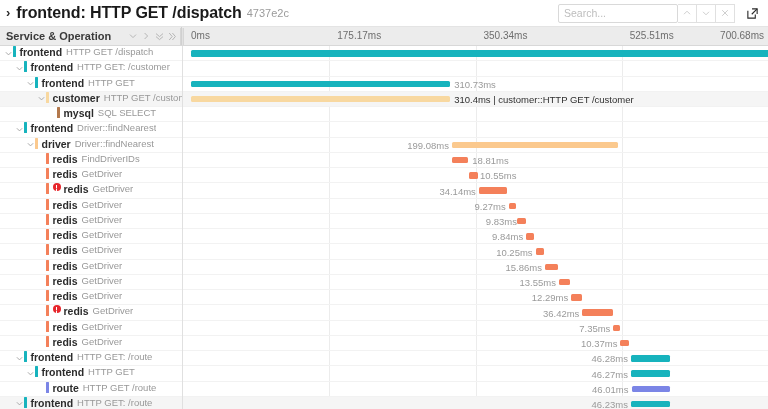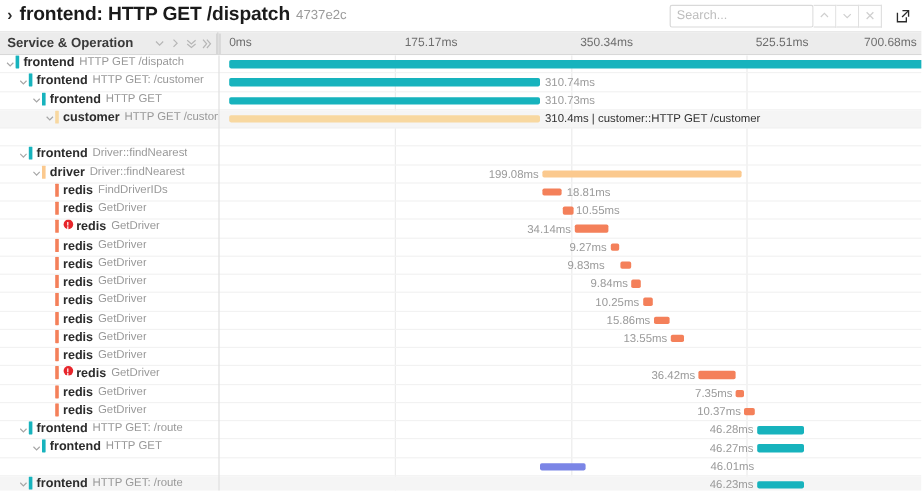--- a/index.html
+++ b/index.html
@@ -355,24 +355,20 @@
         <div class="row-label" style="padding-left: 15px;">
           <span class="caret">
             <svg width="7" height="7" viewBox="0 0 8 8">
               <path d="M1 2.6 L4 5.6 L7 2.6" stroke="#a6a6a6" stroke-width="1.1" fill="none"></path>
             </svg>
           </span>
           <span class="svc-bar" style="background: rgb(23, 179, 189);"></span>
           <span class="svc-name">frontend</span>
           <span class="op-name">HTTP GET: /customer</span>
         </div>
-        <div class="row-timeline">
-          <div class="bar" style="left: 9px; width: 259.155px; background: rgb(23, 179, 189);"></div>
-          <div class="bar-label" style="left: 272.155px;">310.74ms</div>
-        </div>
       </div>
       <div class="row">
         <div class="row-label" style="padding-left: 26px;">
           <span class="caret">
             <svg width="7" height="7" viewBox="0 0 8 8">
               <path d="M1 2.6 L4 5.6 L7 2.6" stroke="#a6a6a6" stroke-width="1.1" fill="none"></path>
             </svg>
           </span>
           <span class="svc-bar" style="background: rgb(23, 179, 189);"></span>
           <span class="svc-name">frontend</span>
@@ -393,20 +389,30 @@
           <span class="svc-bar" style="background: rgb(248, 216, 160);"></span>
           <span class="svc-name">customer</span>
           <span class="op-name">HTTP GET /customer</span>
         </div>
         <div class="row-timeline">
           <div class="bar" style="left: 9px; width: 259.155px; background: rgb(248, 216, 160);"></div>
           <div class="bar-label strong" style="left: 272.155px;">310.4ms | customer::HTTP GET /customer</div>
         </div>
       </div>
       <div class="row">
+        <div class="row-label" style="padding-left: 48px;">
+          <span class="caret empty">
+            <svg width="7" height="7" viewBox="0 0 8 8">
+              <path d="M1 2.6 L4 5.6 L7 2.6" stroke="#a6a6a6" stroke-width="1.1" fill="none"></path>
+            </svg>
+          </span>
+          <span class="svc-bar" style="background: rgb(179, 120, 76);"></span>
+          <span class="svc-name">mysql</span>
+          <span class="op-name">SQL SELECT</span>
+        </div>
       </div>
       <div class="row">
         <div class="row-label" style="padding-left: 15px;">
           <span class="caret">
             <svg width="7" height="7" viewBox="0 0 8 8">
               <path d="M1 2.6 L4 5.6 L7 2.6" stroke="#a6a6a6" stroke-width="1.1" fill="none"></path>
             </svg>
           </span>
           <span class="svc-bar" style="background: rgb(23, 179, 189);"></span>
           <span class="svc-name">frontend</span>
@@ -500,21 +506,21 @@
             <svg width="7" height="7" viewBox="0 0 8 8">
               <path d="M1 2.6 L4 5.6 L7 2.6" stroke="#a6a6a6" stroke-width="1.1" fill="none"></path>
             </svg>
           </span>
           <span class="svc-bar" style="background: rgb(244, 128, 90);"></span>
           <span class="svc-name">redis</span>
           <span class="op-name">GetDriver</span>
         </div>
         <div class="row-timeline">
           <div class="bar" style="left: 335.43px; width: 8.19px; background: rgb(244, 128, 90);"></div>
-          <div class="bar-label" style="right: 264px;">9.83ms</div>
+          <div class="bar-label" style="right: 251px;">9.83ms</div>
         </div>
       </div>
       <div class="row">
         <div class="row-label" style="padding-left: 37px;">
           <span class="caret empty">
             <svg width="7" height="7" viewBox="0 0 8 8">
               <path d="M1 2.6 L4 5.6 L7 2.6" stroke="#a6a6a6" stroke-width="1.1" fill="none"></path>
             </svg>
           </span>
           <span class="svc-bar" style="background: rgb(244, 128, 90);"></span>
@@ -577,20 +583,24 @@
       <div class="row">
         <div class="row-label" style="padding-left: 37px;">
           <span class="caret empty">
             <svg width="7" height="7" viewBox="0 0 8 8">
               <path d="M1 2.6 L4 5.6 L7 2.6" stroke="#a6a6a6" stroke-width="1.1" fill="none"></path>
             </svg>
           </span>
           <span class="svc-bar" style="background: rgb(244, 128, 90);"></span>
           <span class="svc-name">redis</span>
           <span class="op-name">GetDriver</span>
+        </div>
+        <div class="row-timeline">
+          <div class="bar" style="left: 389.25px; width: 10.53px; background: rgb(244, 128, 90);"></div>
+          <div class="bar-label" style="right: 199.75px;">12.29ms</div>
         </div>
       </div>
       <div class="row">
         <div class="row-label" style="padding-left: 37px;">
           <span class="caret empty">
             <svg width="7" height="7" viewBox="0 0 8 8">
               <path d="M1 2.6 L4 5.6 L7 2.6" stroke="#a6a6a6" stroke-width="1.1" fill="none"></path>
             </svg>
           </span>
           <span class="svc-bar" style="background: rgb(244, 128, 90);"></span>
@@ -661,20 +671,30 @@
           <span class="svc-bar" style="background: rgb(23, 179, 189);"></span>
           <span class="svc-name">frontend</span>
           <span class="op-name">HTTP GET</span>
         </div>
         <div class="row-timeline">
           <div class="bar" style="left: 448.92px; width: 38.61px; background: rgb(23, 179, 189);"></div>
           <div class="bar-label" style="right: 140.08px;">46.27ms</div>
         </div>
       </div>
       <div class="row">
+        <div class="row-label" style="padding-left: 37px;">
+          <span class="caret empty">
+            <svg width="7" height="7" viewBox="0 0 8 8">
+              <path d="M1 2.6 L4 5.6 L7 2.6" stroke="#a6a6a6" stroke-width="1.1" fill="none"></path>
+            </svg>
+          </span>
+          <span class="svc-bar" style="background: rgb(123, 133, 230);"></span>
+          <span class="svc-name">route</span>
+          <span class="op-name">HTTP GET /route</span>
+        </div>
         <div class="row-timeline">
           <div class="bar" style="left: 449.505px; width: 38.025px; background: rgb(123, 133, 230);"></div>
           <div class="bar-label" style="right: 139.495px;">46.01ms</div>
         </div>
       </div>
       <div class="row hovered">
         <div class="row-label" style="padding-left: 15px;">
           <span class="caret">
             <svg width="7" height="7" viewBox="0 0 8 8">
               <path d="M1 2.6 L4 5.6 L7 2.6" stroke="#a6a6a6" stroke-width="1.1" fill="none"></path>

